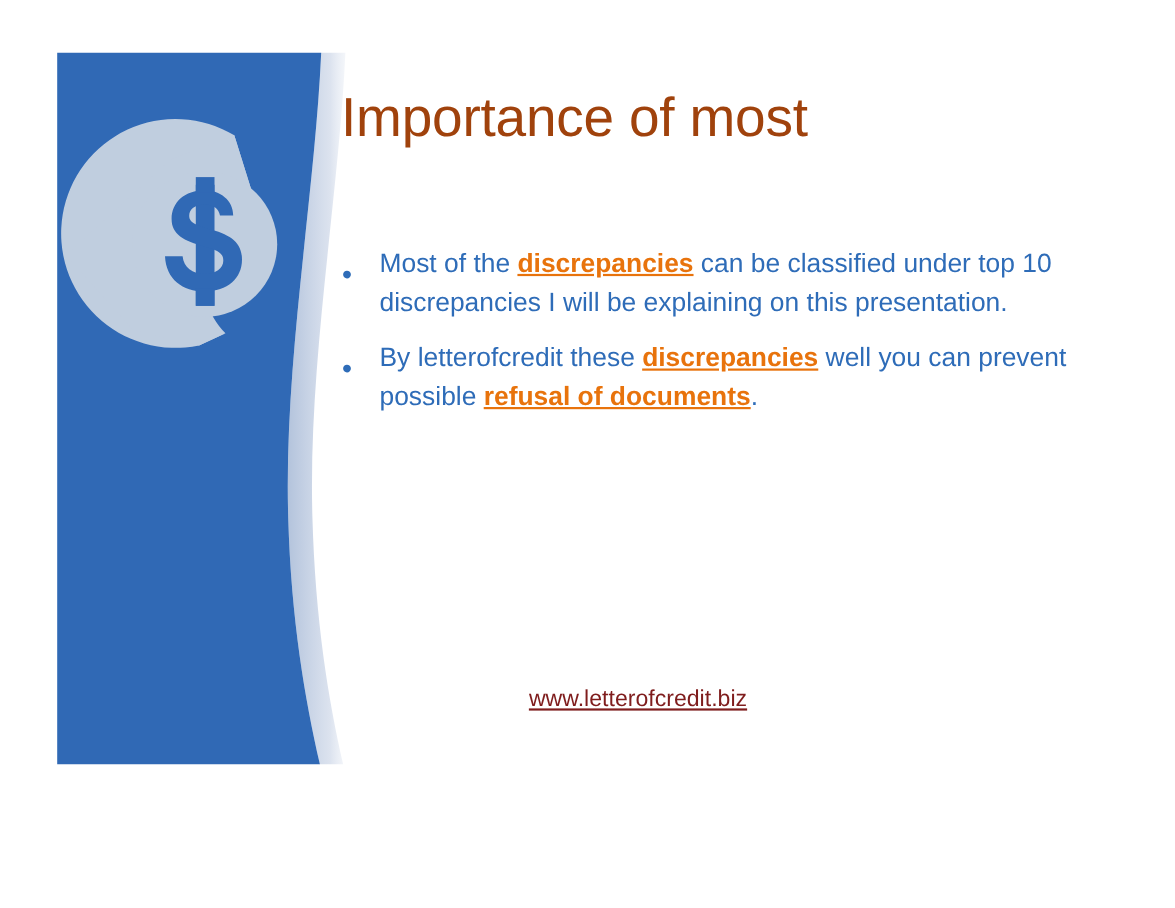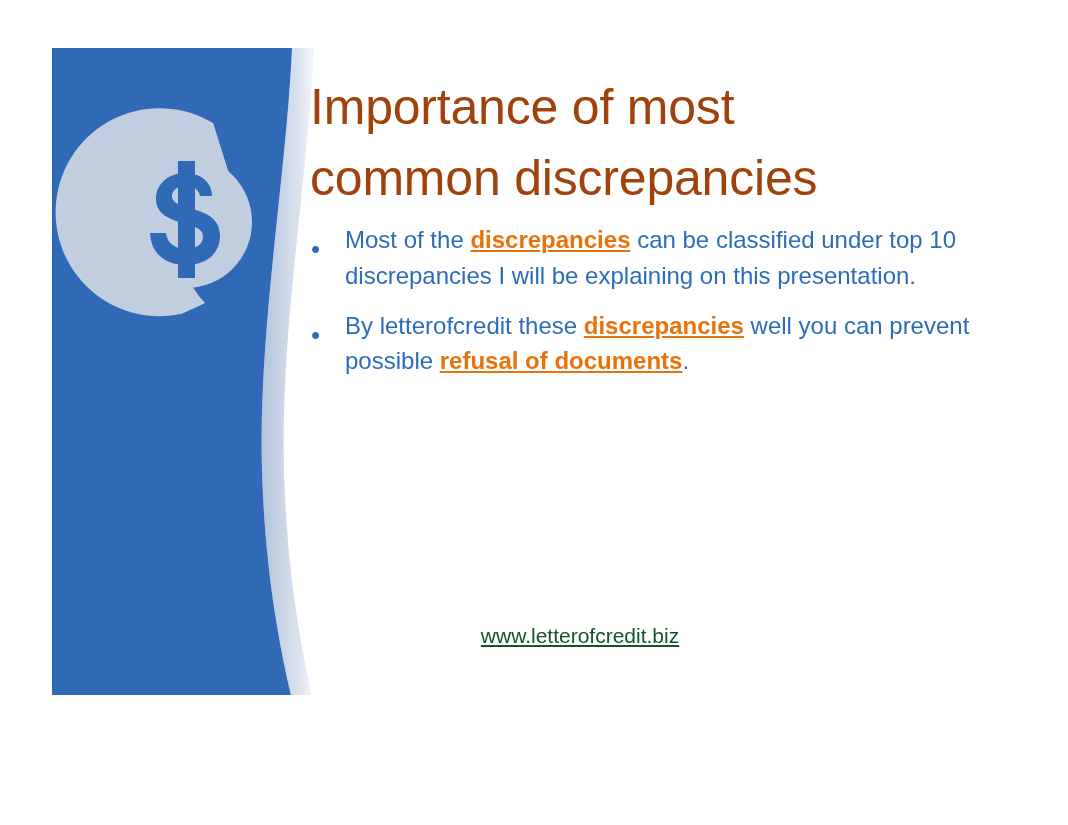--- a/index.html
+++ b/index.html
@@ -86,21 +86,21 @@
     text-align: center;
     font-family: "Liberation Sans", sans-serif;
   }
   .credit-line {
     color: #FF0000;
     font-size: 21px;
     line-height: 1.32;
     white-space: nowrap;
   }
   .credit-link {
-    color: #14532d;
+    color: #7f1d1d;
     font-size: 21px;
     line-height: 1.32;
     text-decoration: underline;
     cursor: pointer;
     text-align: center;
   }
 </style>
 </head>
 <body>
 
@@ -151,21 +151,20 @@
                  C172,190 178,186 186,186
                  C194,186 199,190 200,196 Z"></path>
         <rect x="178" y="161" width="17" height="14"></rect>
         <rect x="178" y="262" width="17" height="16"></rect>
       </g>
     </g>
   </svg>
 
   <div id="title">
     <div>Importance of most</div>
-    <div>common discrepancies</div>
   </div>
 
   <div id="body">
 
     <div class="bullet-row">
       <div class="bullet-dot">•</div>
       <div class="bullet-text">
         <span>Most of the </span><span class="hl">discrepancies</span><span> can be classified under top 10 discrepancies I will be explaining on this presentation.</span>
       </div>
     </div>

